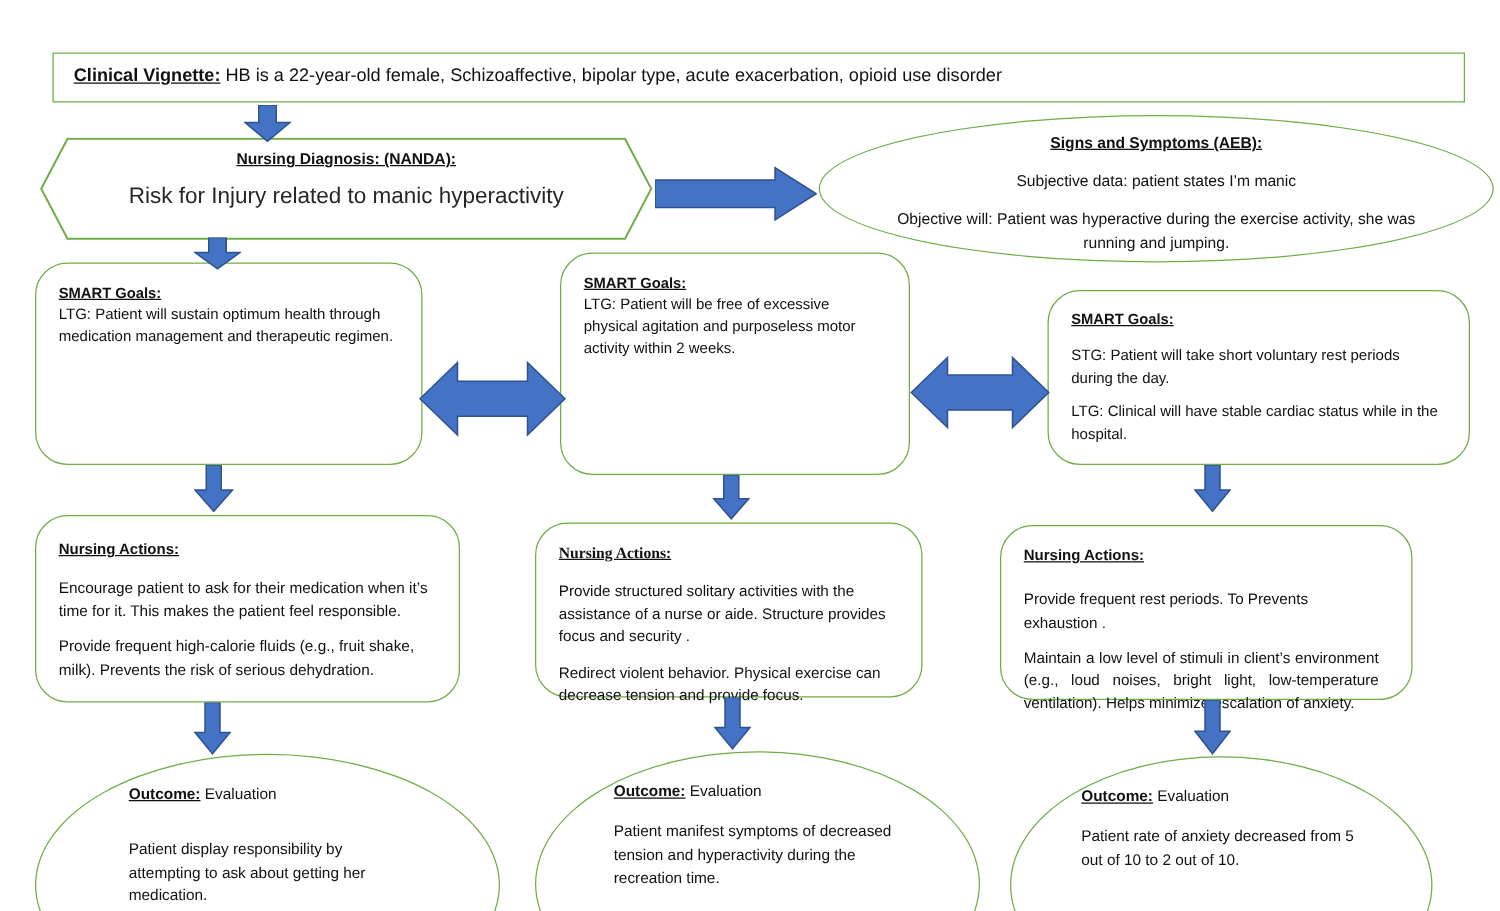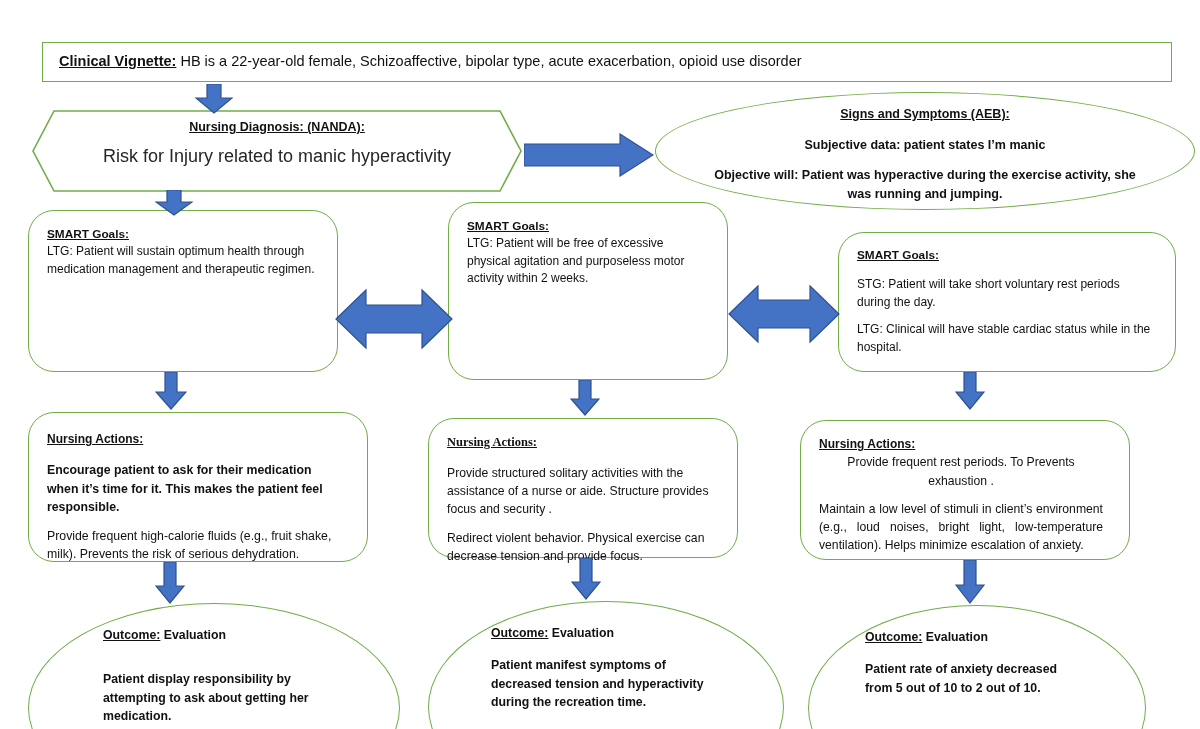--- a/index.html
+++ b/index.html
@@ -54,21 +54,21 @@
     z-index: 2;
   }
 
   .heading {
     font-weight: bold;
     text-decoration: underline;
     display: inline;
   }
   .h-sans { font-family: "Liberation Sans", sans-serif; }
   .h-serif { font-family: "Liberation Serif", serif; }
-  .t-sans { font-family: "Liberation Sans", sans-serif; font-weight: bold; }
+  .t-sans { font-family: "Liberation Sans", sans-serif; }
   .t-serif { font-family: Liberation Sans, sans-serif; }
 
   p.para {
     margin: 0 0 10px 0;
   }
   p.para:last-child { margin-bottom: 0; }
 
   .justify { text-align: justify; }
   .center { text-align: center; }
 
@@ -305,21 +305,21 @@
       <p class="para t-serif" style="margin-top:12px;">Provide structured solitary activities with the assistance of a nurse or aide. Structure provides focus and security .</p>
       <p class="para t-serif">Redirect violent behavior. Physical exercise can decrease tension and provide focus.</p>
     </div>
   </div>
 
   <div id="actions3" class="node round">
     <div class="inner">
       <div>
         <span class="heading h-sans" style="font-size:12px;">Nursing Actions:</span>
       </div>
-      <p class="para t-serif" style="margin-top:0;text-align:center;">Provide frequent rest periods. To Prevents exhaustion .</p>
+      <p class="para t-serif" style="margin-top:17px;">Provide frequent rest periods. To Prevents exhaustion .</p>
       <p class="para t-serif justify">Maintain a low level of stimuli in client’s environment (e.g., loud noises, bright light, low-temperature ventilation). Helps minimize escalation of anxiety.</p>
     </div>
   </div>
 
   <div id="outcome1" class="node ellipse">
     <div class="inner">
       <div>
         <span class="heading h-sans" style="font-size:12.3px;">Outcome:</span><span class="t-sans"> Evaluation</span>
       </div>
       <p class="para t-sans" style="margin-top:26px;">Patient display responsibility by attempting to ask about getting her medication.</p>

